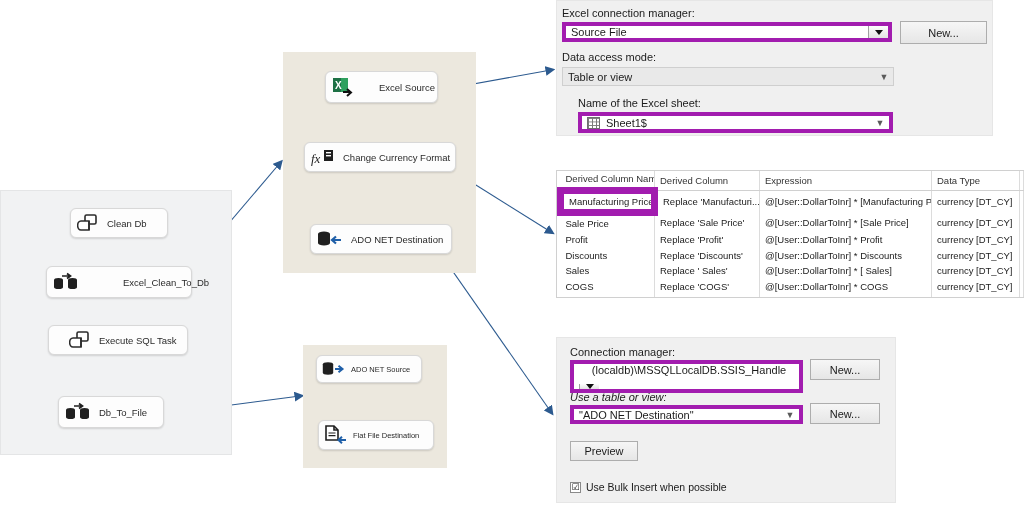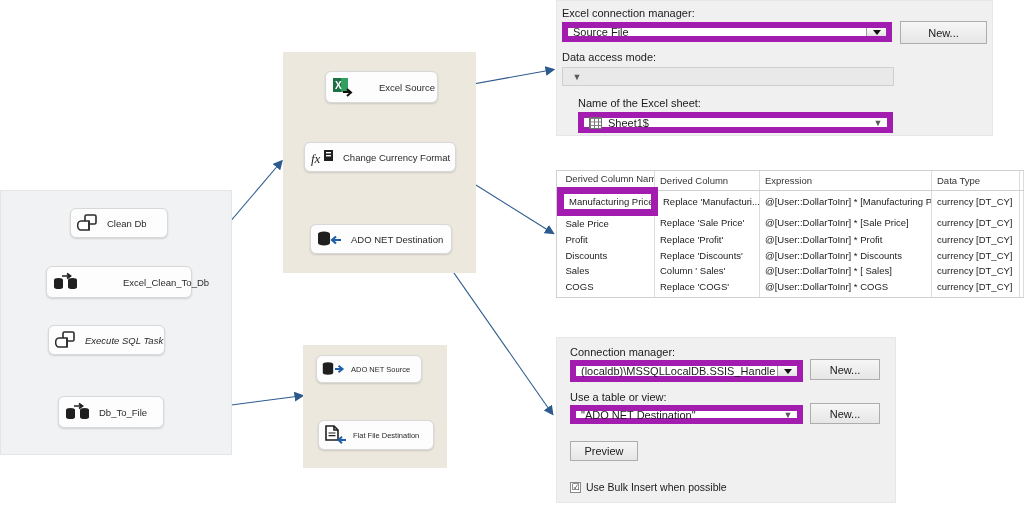--- a/index.html
+++ b/index.html
@@ -37,21 +37,21 @@
   }
   .node .nlabel{font-size:9.5px;color:#2a2a2a;white-space:nowrap;}
   .node .nicon{
     flex:0 0 auto;display:flex;align-items:center;justify-content:center;
   }
   .node.small .nlabel{font-size:7.5px;}
 
   
   .flabel{font-size:11px;color:#1b1b1b;}
   .tbox{
-    background:#fff;border:6px solid #a21caf;box-sizing:border-box;
+    background:#fff;border:4px solid #a21caf;box-sizing:border-box;
     display:flex;align-items:center;font-size:11px;color:#1b1b1b;
     padding-left:5px;
   }
   .tbox.grey{background:#e9e9e9;border:1px solid #cfcfcf;}
   .tbox .val{flex:1;overflow:hidden;white-space:nowrap;}
   .cbo-classic{
     width:19px;align-self:stretch;border-left:1px solid #a0a0a0;
     background:linear-gradient(#fdfdfd,#e3e3e3);
     display:flex;align-items:center;justify-content:center;flex:0 0 auto;
   }
@@ -158,21 +158,21 @@
       <ellipse cx="5.5" cy="8" rx="4.5" ry="2" fill="#1f1f1f"></ellipse>
       <path d="M1 8 v7 a4.5 2 0 0 0 9 0 v-7 z" fill="#1f1f1f"></path>
       <ellipse cx="19.5" cy="8" rx="4.5" ry="2" fill="#1f1f1f"></ellipse>
       <path d="M15 8 v7 a4.5 2 0 0 0 9 0 v-7 z" fill="#1f1f1f"></path>
       <path d="M9 4 h8 M14 1.5 L17.5 4 L14 6.5" stroke="#1f1f1f" stroke-width="1.7" fill="none"></path>
     </svg>
   </span>
   <span class="nlabel" style="margin-left:8px;padding-left:36px;">Excel_Clean_To_Db</span>
 </div>
 
-<div class="node" style="left:48px;top:325px;width:117px;height:30px;padding:0 6px;font-style:italic;">
+<div class="node" style="left:48px;top:325px;width:140px;height:30px;padding:0 20px;">
   <span class="nicon">
     <svg width="22" height="20" viewBox="0 0 22 20">
       <rect x="8" y="2" width="11" height="9" rx="1.5" fill="#fff" stroke="#2b2b2b" stroke-width="1.6"></rect>
       <path d="M4 8 h8 v9 h-8 a3 4 0 0 1 0 -9 z" fill="#fff" stroke="#2b2b2b" stroke-width="1.6"></path>
       <path d="M12 8 v9" stroke="#2b2b2b" stroke-width="1.6"></path>
     </svg>
   </span>
   <span class="nlabel" style="margin-left:8px;">Execute SQL Task</span>
 </div>
 
@@ -260,20 +260,21 @@
   <span class="cbo-classic">
     <span class="tri-down"></span>
   </span>
 </div>
 
 <div class="abs btn" style="left:900px;top:21px;width:87px;height:23px;">New...</div>
 
 <div class="abs flabel" style="left:562px;top:51px;">Data access mode:</div>
 
 <div class="abs tbox grey" style="left:562px;top:67px;width:332px;height:19px;">
+  <span class="val">Table or view</span>
   <span class="chev">▼</span>
 </div>
 
 <div class="abs flabel" style="left:578px;top:97px;">Name of the Excel sheet:</div>
 
 <div class="abs tbox" style="left:578px;top:112px;width:315px;height:21px;">
   <span class="grid-ico"></span>
   <span class="val">Sheet1$</span>
   <span class="chev">▼</span>
 </div>
@@ -320,21 +321,21 @@
       </tr>
       <tr>
         <td>Discounts</td>
         <td>Replace 'Discounts'</td>
         <td>@[User::DollarToInr] * Discounts</td>
         <td>currency [DT_CY]</td>
         <td></td>
       </tr>
       <tr>
         <td> Sales</td>
-        <td>Column ' Sales'</td>
+        <td>Replace ' Sales'</td>
         <td>@[User::DollarToInr] * [ Sales]</td>
         <td>currency [DT_CY]</td>
         <td></td>
       </tr>
       <tr>
         <td>COGS</td>
         <td>Replace 'COGS'</td>
         <td>@[User::DollarToInr] * COGS</td>
         <td>currency [DT_CY]</td>
         <td></td>
@@ -347,30 +348,30 @@
         <td></td>
       </tr>
     </tbody>
   </table>
 </div>
 
 <div class="abs panel-prop panel-conn"></div>
 
 <div class="abs flabel" style="left:570px;top:346px;">Connection manager:</div>
 
-<div class="abs tbox" style="left:570px;top:360px;width:233px;height:22px;">
+<div class="abs tbox" style="left:570px;top:360px;width:233px;height:33px;flex-direction:column;">
   <span class="val">(localdb)\MSSQLLocalDB.SSIS_Handle</span>
   <span class="cbo-classic">
     <span class="tri-down"></span>
   </span>
 </div>
 
 <div class="abs btn" style="left:810px;top:359px;width:70px;height:21px;">New...</div>
 
-<div class="abs flabel" style="left:570px;top:391px;">Use a table or view:</div>
+<div class="abs flabel" style="left:570px;top:391px;font-style:italic;">Use a table or view:</div>
 
 <div class="abs tbox" style="left:570px;top:405px;width:233px;height:19px;">
   <span class="val">"ADO NET Destination"</span>
   <span class="chev">▼</span>
 </div>
 
 <div class="abs btn" style="left:810px;top:403px;width:70px;height:21px;">New...</div>
 
 <div class="abs btn" style="left:570px;top:441px;width:68px;height:20px;">Preview</div>
 

